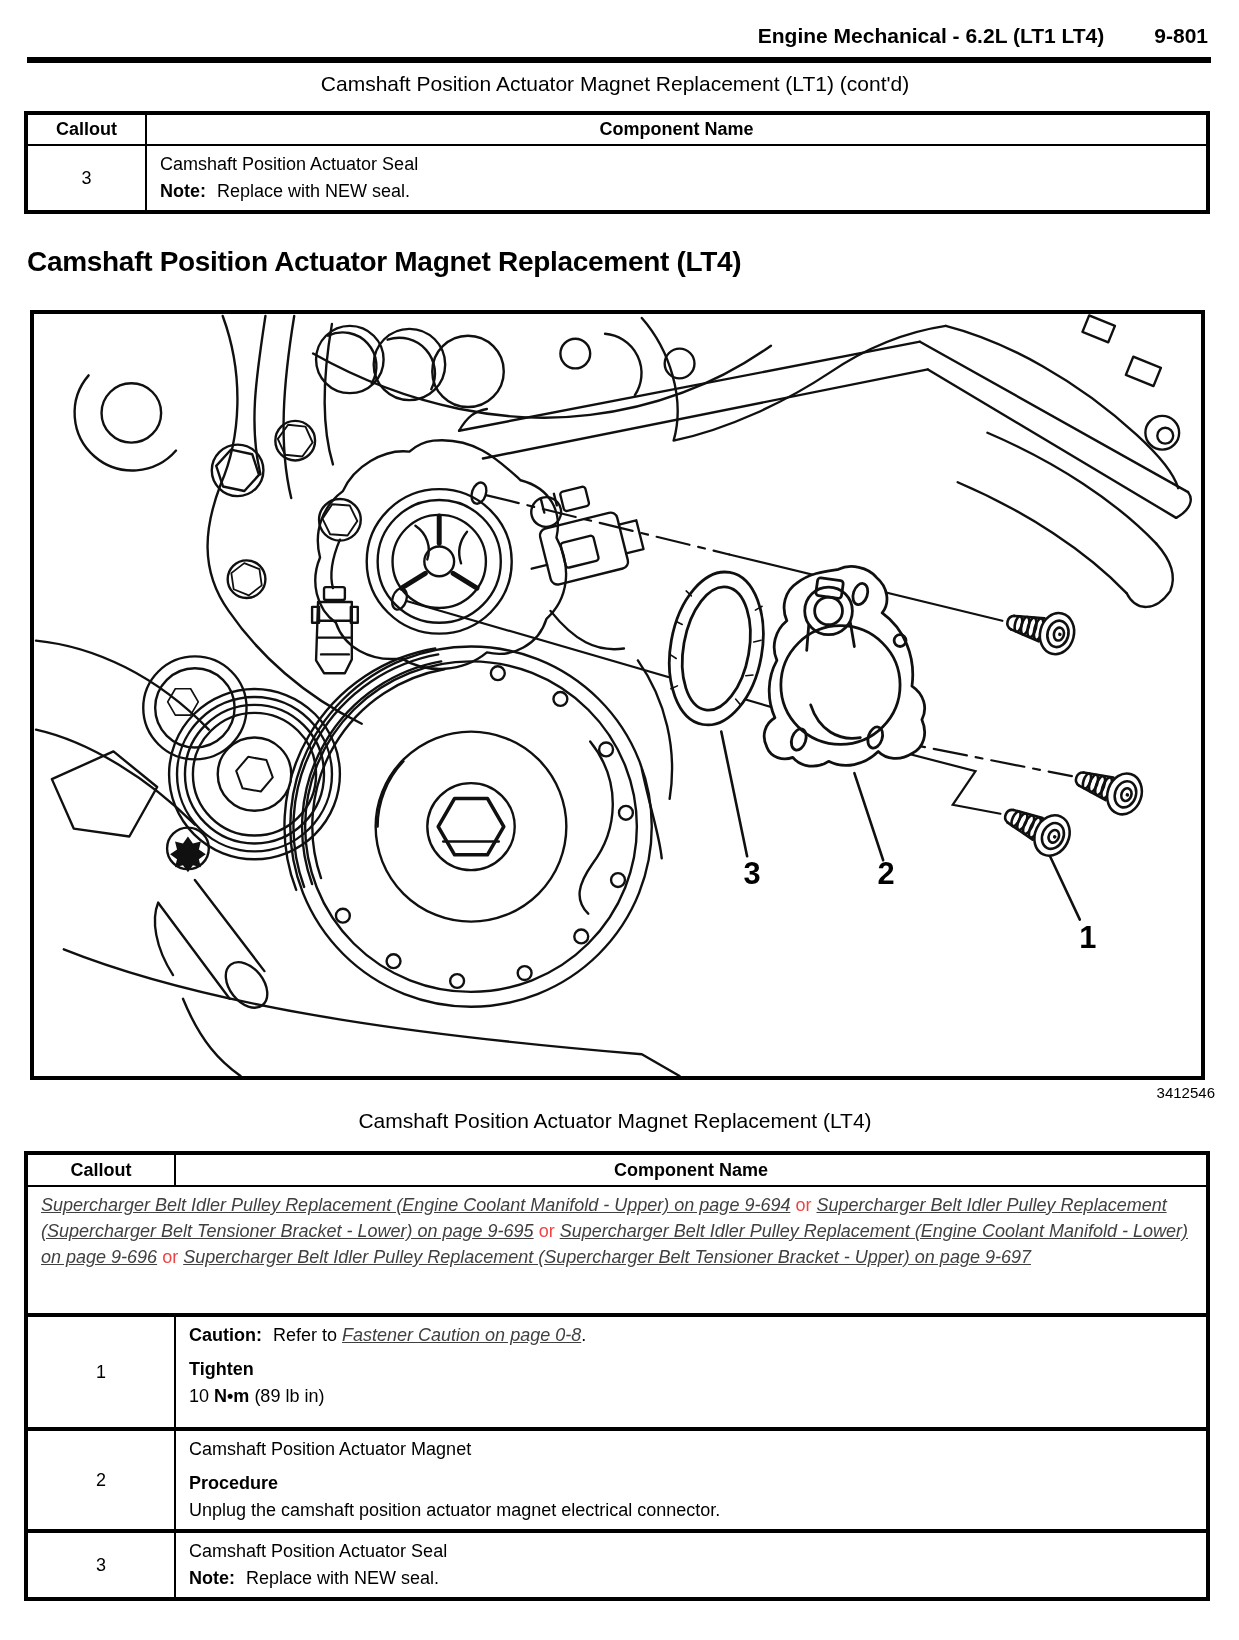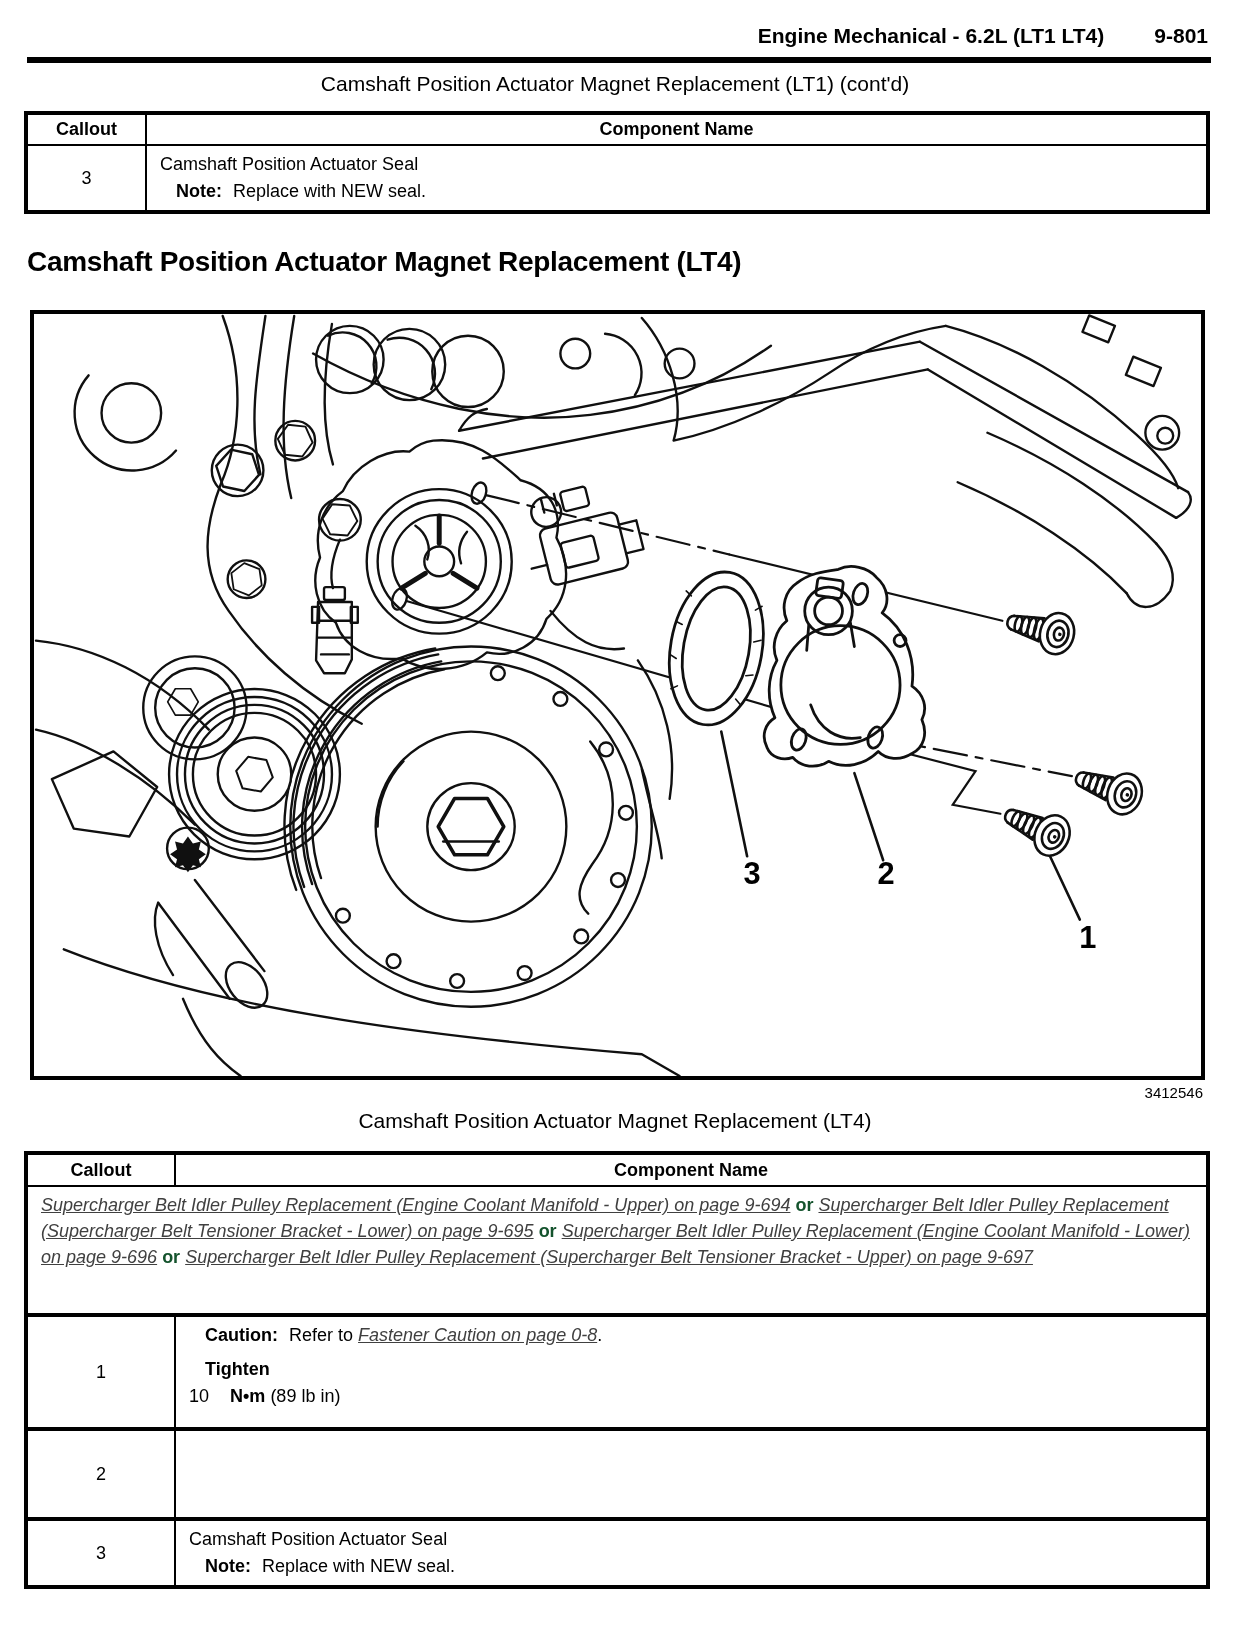--- a/index.html
+++ b/index.html
@@ -19,32 +19,32 @@
   .ctable{left:24px;width:1186px;border:4px solid #000;box-sizing:border-box;background:#fff;}
   .trow{display:flex;border-bottom:4px solid #000;}
   .trow:last-child{border-bottom:none;}
   .trow.thead{border-bottom:2px solid #000;font-weight:bold;}
   .cell-callout{width:117px;border-right:2px solid #000;display:flex;align-items:center;justify-content:center;flex:none;font-size:18px;}
   .t2 .cell-callout{width:146px;}
   .cell-comp{flex:1;padding:5px 13px;font-size:18px;line-height:27px;}
   .thead .cell-comp{display:flex;align-items:center;justify-content:center;padding:0;}
   .thead{height:29px;font-size:19px;}
   .t2 .thead{height:30px;}
-  .bld{font-weight:bold;margin-left:16px;}
+  .bld{font-weight:bold;}
   .lblgap{margin-right:11px;}
   .gap8{height:7px;}
   .doclink{color:#404040;font-style:italic;text-decoration:underline;}
   .prelim{padding:5px 13px 9px 13px;font-size:18px;line-height:26px;}
   .prelim-head{font-weight:bold;font-size:19px;line-height:27px;}
-  .or-sep{font-style:normal;color:#14532d;text-decoration:none;font-weight:bold;}
+  .or-sep{font-style:normal;color:#ef4444;text-decoration:none;}
 
   
   .figure-box{top:310px;left:30px;width:1175px;height:770px;border:4px solid #000;box-sizing:border-box;background:#fff;}
   .figure-box svg{display:block;width:100%;height:100%;}
-  .figure-number{top:1084px;left:20px;width:1183px;text-align:right;font-size:15px;}
+  .figure-number{top:1084px;left:32px;width:1183px;text-align:right;font-size:15px;}
   svg text.callout-num{font-family:"Liberation Sans",sans-serif;font-size:31px;font-weight:bold;fill:#000;}
 </style>
 </head>
 <body>
 
 <div class="abs page-header">
   <span>Engine Mechanical - 6.2L (LT1 LT4)</span><span class="pgnum">9-801</span>
 </div>
 <div class="abs header-rule"></div>
 
@@ -272,20 +272,26 @@
     <div class="cell-comp">
       <div><span class="bld lblgap">Caution:</span><span>Refer to</span> <a href="#" class="doclink">Fastener Caution on page 0-8</a><span>.</span></div>
       <div class="gap8"></div>
       <div class="bld">Tighten</div>
       <div><span>10</span> <span class="bld">N•m</span> <span>(89 lb in)</span></div>
     </div>
   </div>
 
   <div class="trow" style="min-height:86px;">
     <div class="cell-callout">2</div>
+    <div class="cell-comp">
+      <div>Camshaft Position Actuator Magnet</div>
+      <div class="gap8"></div>
+      <div class="bld">Procedure</div>
+      <div>Unplug the camshaft position actuator magnet electrical connector.</div>
+    </div>
   </div>
 
   <div class="trow" style="min-height:62px;">
     <div class="cell-callout">3</div>
     <div class="cell-comp">
       <div>Camshaft Position Actuator Seal</div>
       <div><span class="bld lblgap">Note:</span><span>Replace with NEW seal.</span></div>
     </div>
   </div>
 </div>

